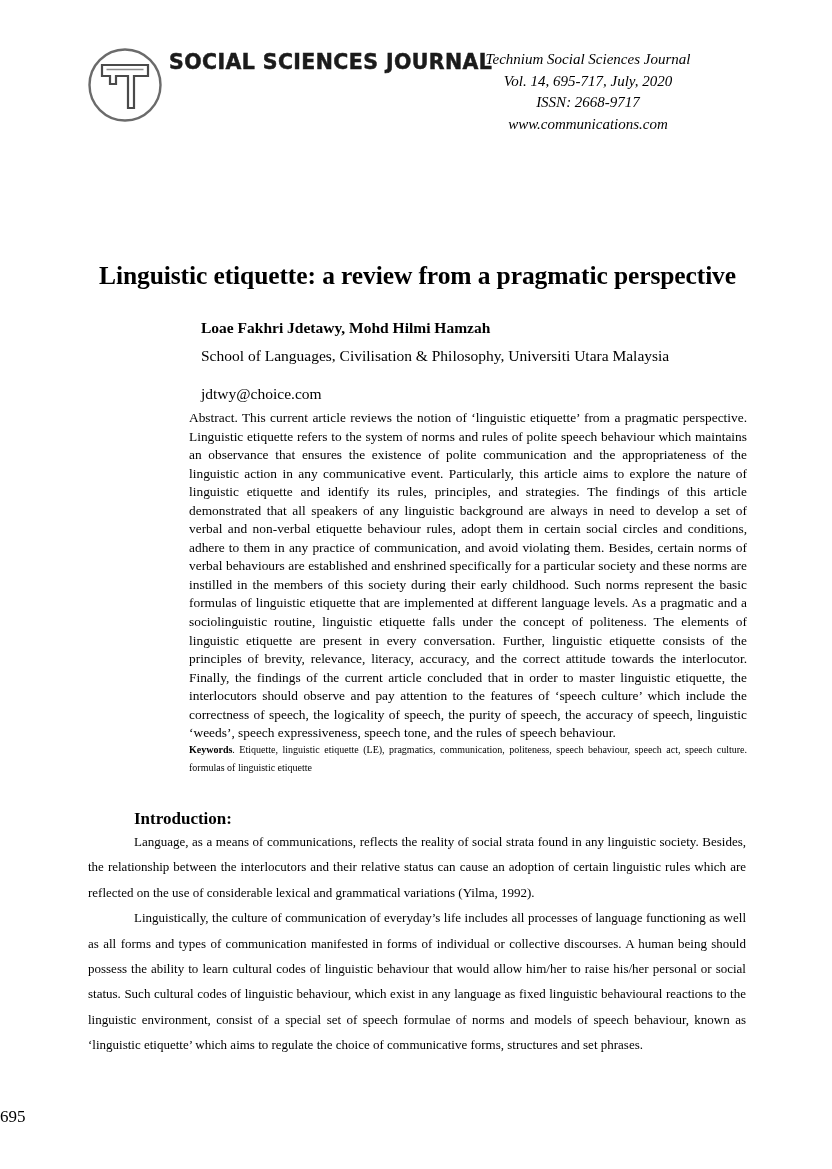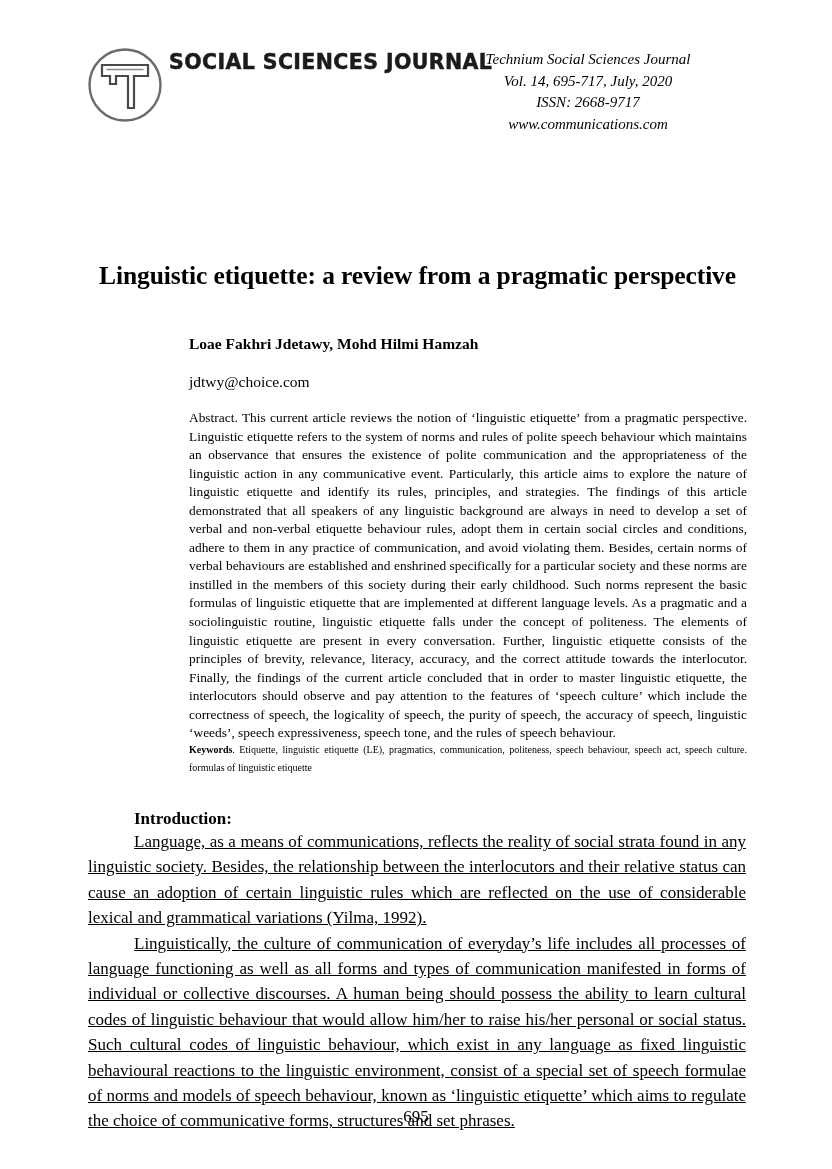--- a/index.html
+++ b/index.html
@@ -102,24 +102,23 @@
     font-size: 25.5px;
     line-height: 32px;
     font-weight: bold;
     text-align: right;
     letter-spacing: -0.1px;
   }
 
   
   .author-block {
     position: absolute;
-    left: 189px;
+    left: 201px;
     top: 318px;
     width: 560px;
-    margin-top: 16px;
   }
   .author-names {
     font-weight: bold;
     font-size: 15.5px;
     line-height: 20px;
   }
   .affiliation {
     font-size: 15.5px;
     line-height: 20px;
     margin-top: 8px;
@@ -167,38 +166,37 @@
     line-height: 23px;
     font-weight: bold;
     text-align: right;
   }
 
   .body-text {
     position: absolute;
     left: 88px;
     top: 829px;
     width: 658px;
-    font-size: 17px;
+    font-size: 13px;
     line-height: 25.4px;
     text-align: justify;
     text-justify: inter-word;
-    text-decoration: underline;
   }
   .body-text p {
     margin: 0;
     text-indent: 46px;
   }
 
   
   .page-number {
     position: absolute;
     left: 0;
     top: 1106px;
     width: 832px;
-    text-align: center;
+    text-align: left;
     font-size: 17px;
     line-height: 22px;
   }
 </style>
 </head>
 <body>
 
 <div class="page">
 
   <div class="masthead">
@@ -221,20 +219,21 @@
       <div>Vol. 14, 695-717, July, 2020</div>
       <div>ISSN: 2668-9717</div>
       <div>www.communications.com</div>
     </div>
   </div>
 
   <h1 class="article-title">Linguistic etiquette: a review from a pragmatic perspective</h1>
 
   <div class="author-block">
     <div class="author-names">Loae Fakhri Jdetawy, Mohd Hilmi Hamzah</div>
+    <div class="affiliation">School of Languages, Civilisation &amp; Philosophy, Universiti Utara Malaysia</div>
     <div class="email">jdtwy@choice.com</div>
   </div>
 
   <div class="abstract-block">
     <span class="lead">Abstract</span><span>. This current article reviews the notion of ‘linguistic etiquette’ from a pragmatic perspective. Linguistic etiquette refers to the system of norms and rules of polite speech behaviour which maintains an observance that ensures the existence of polite communication and the appropriateness of the linguistic action in any communicative event. Particularly, this article aims to explore the nature of linguistic etiquette and identify its rules, principles, and strategies. The findings of this article demonstrated that all speakers of any linguistic background are always in need to develop a set of verbal and non-verbal etiquette behaviour rules, adopt them in certain social circles and conditions, adhere to them in any practice of communication, and avoid violating them. Besides, certain norms of verbal behaviours are established and enshrined specifically for a particular society and these norms are instilled in the members of this society during their early childhood. Such norms represent the basic formulas of linguistic etiquette that are implemented at different language levels. As a pragmatic and a sociolinguistic routine, linguistic etiquette falls under the concept of politeness. The elements of linguistic etiquette are present in every conversation. Further, linguistic etiquette consists of the principles of brevity, relevance, literacy, accuracy, and the correct attitude towards the interlocutor. Finally, the findings of the current article concluded that in order to master linguistic etiquette, the interlocutors should observe and pay attention to the features of ‘speech culture’ which include the correctness of speech, the logicality of speech, the purity of speech, the accuracy of speech, linguistic ‘weeds’, speech expressiveness, speech tone, and the rules of speech behaviour.</span>
   </div>
 
   <div class="keywords-block">
     <span class="lead">Keywords</span><span>. Etiquette, linguistic etiquette (LE), pragmatics, communication, politeness, speech behaviour, speech act, speech culture. formulas of linguistic etiquette</span>
   </div>

